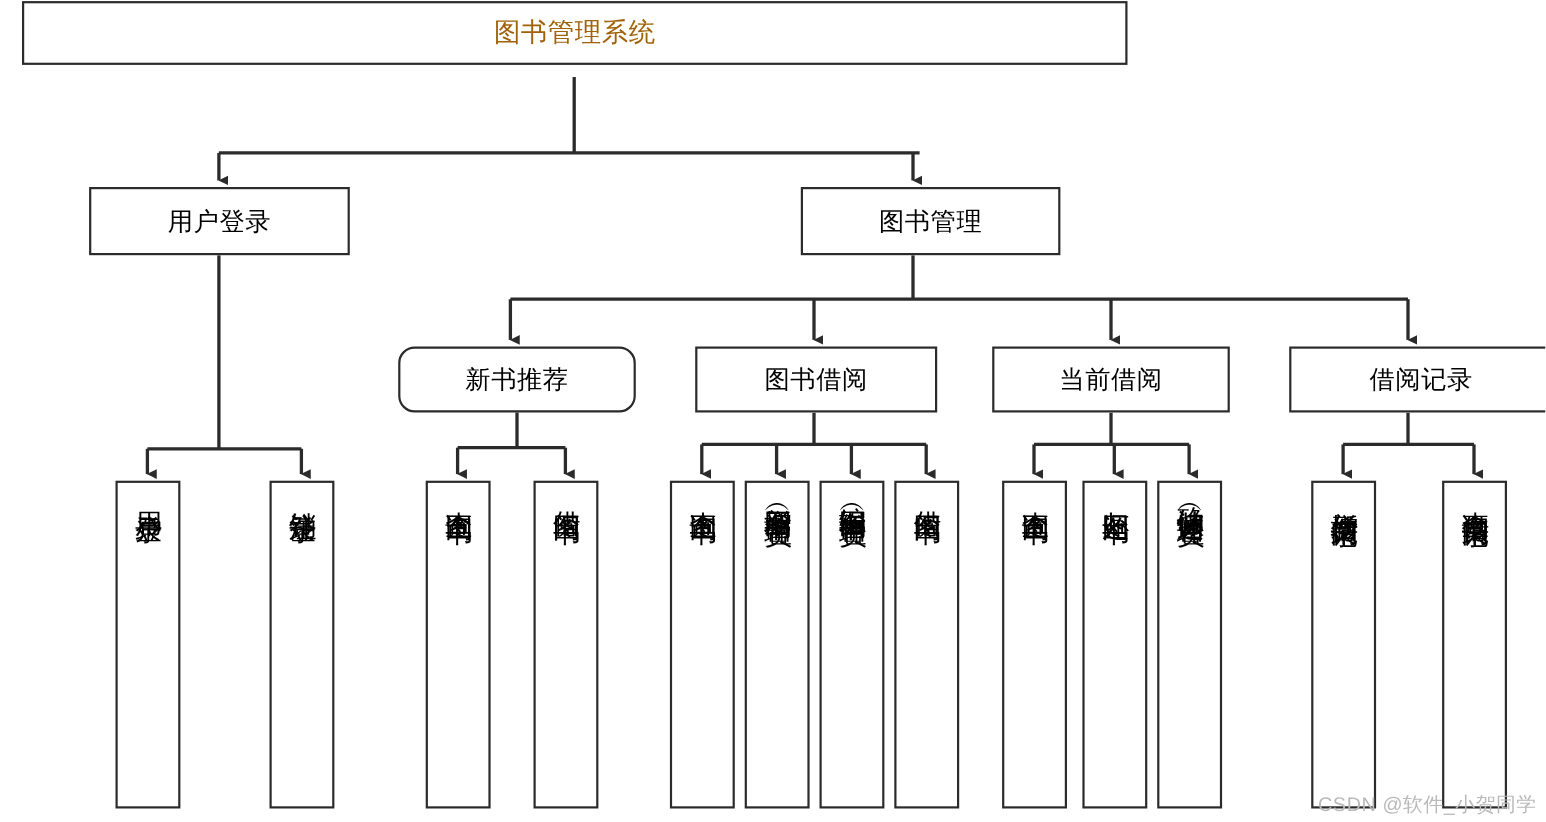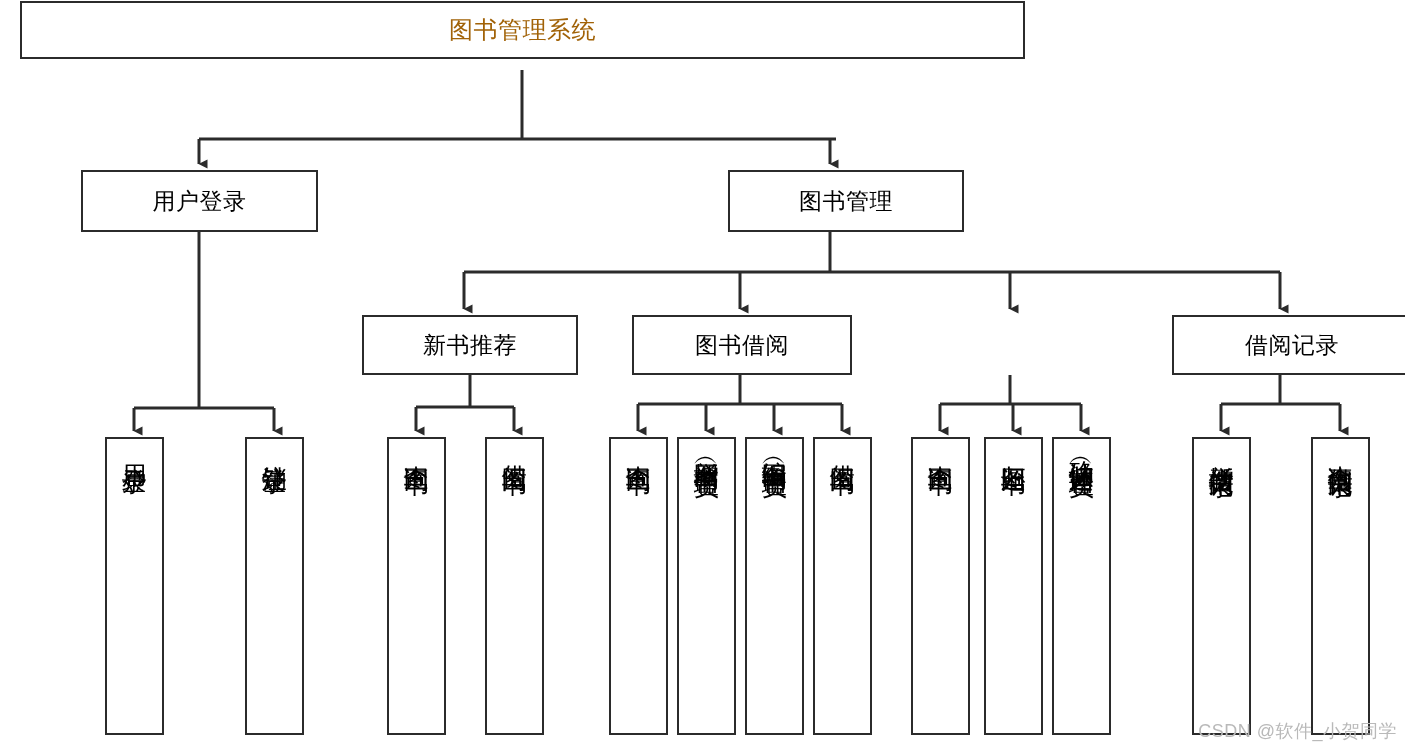--- a/index.html
+++ b/index.html
@@ -141,26 +141,29 @@
     <span class="lbl">图书管理系统</span>
   </div>
 
   <div class="node horiz" style="left: 81px; top: 170px; width: 237px; height: 62px; border-color: rgb(43, 43, 43); background: rgb(255, 255, 255); color: rgb(0, 0, 0);">
     <span class="lbl">用户登录</span>
   </div>
   <div class="node horiz" style="left: 712px; top: 170px; width: 236px; height: 62px; border-color: rgb(43, 43, 43); background: rgb(255, 255, 255); color: rgb(0, 0, 0); margin-left: 16px;">
     <span class="lbl">图书管理</span>
   </div>
 
-  <div class="node horiz" style="left: 362px; top: 315px; width: 216px; height: 60px; border-color: rgb(43, 43, 43); background: rgb(255, 255, 255); color: rgb(0, 0, 0);">
+  <div class="node horiz" style="left: 362px; top: 315px; width: 216px; height: 60px; border-color: rgb(43, 43, 43); background: rgb(255, 255, 255); color: rgb(0, 0, 0); border-radius: 15px;">
     <span class="lbl">新书推荐</span>
   </div>
   <div class="node horiz" style="left: 632px; top: 315px; width: 220px; height: 60px; border-color: rgb(43, 43, 43); background: rgb(255, 255, 255); color: rgb(0, 0, 0);">
     <span class="lbl">图书借阅</span>
   </div>
+  <div class="node horiz" style="left: 902px; top: 315px; width: 216px; height: 60px; border-color: rgb(43, 43, 43); background: rgb(255, 255, 255); color: rgb(0, 0, 0);">
+    <span class="lbl">当前借阅</span>
+  </div>
   <div class="node horiz" style="left: 1172px; top: 315px; width: 240px; height: 60px; border-color: rgb(43, 43, 43); background: rgb(255, 255, 255); color: rgb(0, 0, 0);">
     <span class="lbl">借阅记录</span>
   </div>
 
   <div class="node leaf" style="left: 105px; top: 437px; width: 59px; height: 298px; border-color: rgb(43, 43, 43); background: rgb(255, 255, 255); color: rgb(0, 0, 0);">
     <span class="lbl">用户登录</span>
   </div>
   <div class="node leaf" style="left: 245px; top: 437px; width: 59px; height: 298px; border-color: rgb(43, 43, 43); background: rgb(255, 255, 255); color: rgb(0, 0, 0);">
     <span class="lbl">注销登录</span>
   </div>

